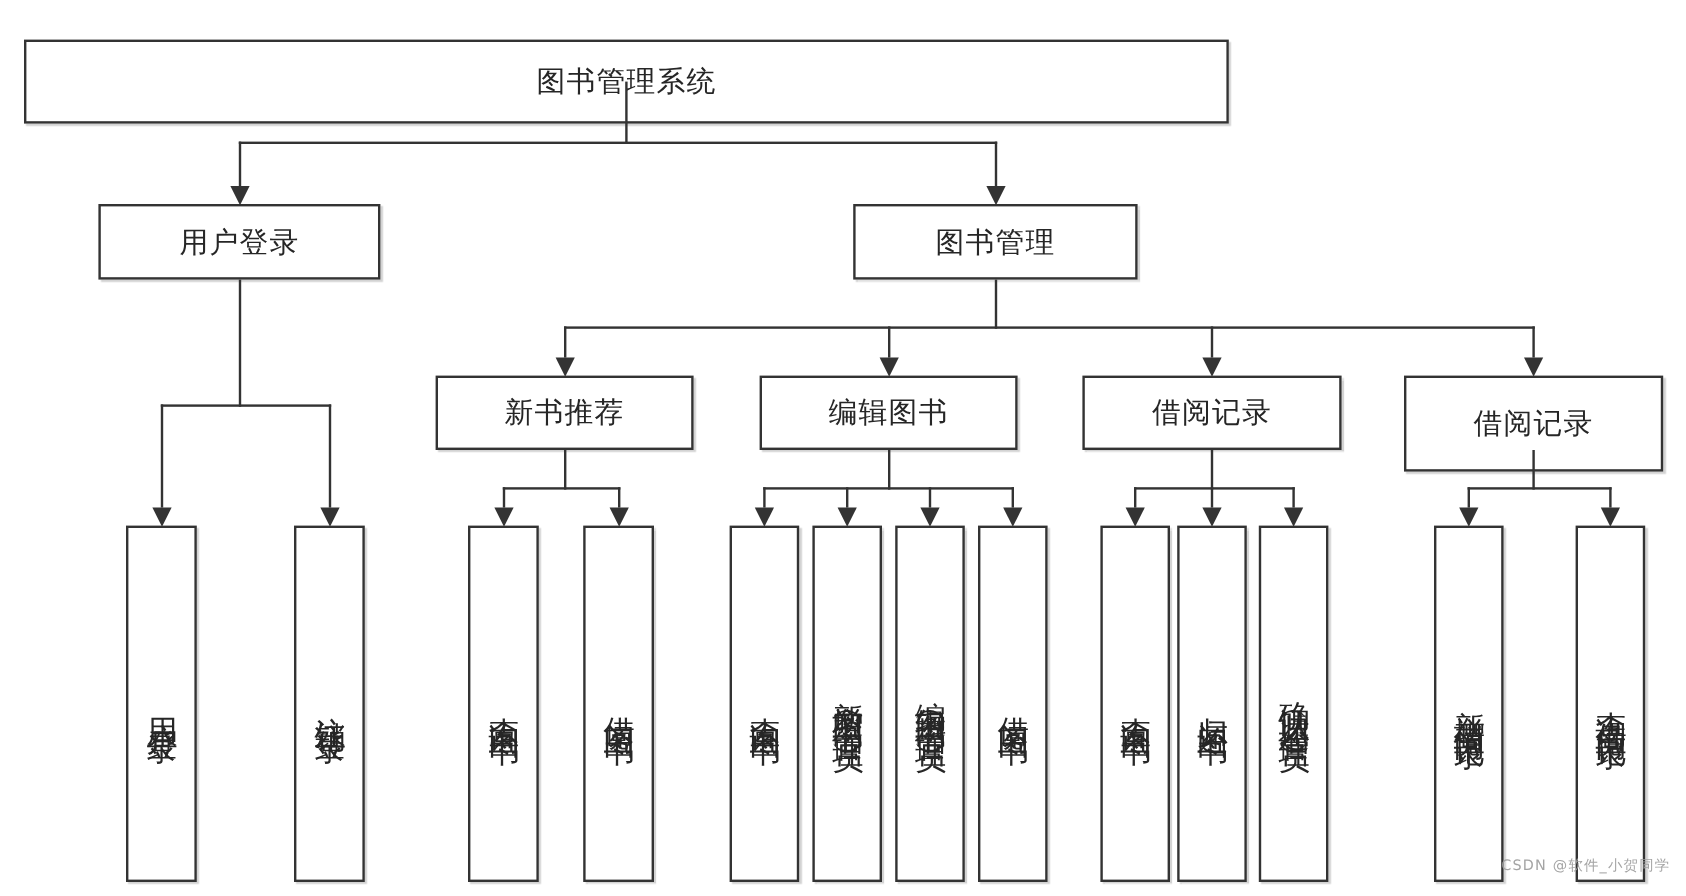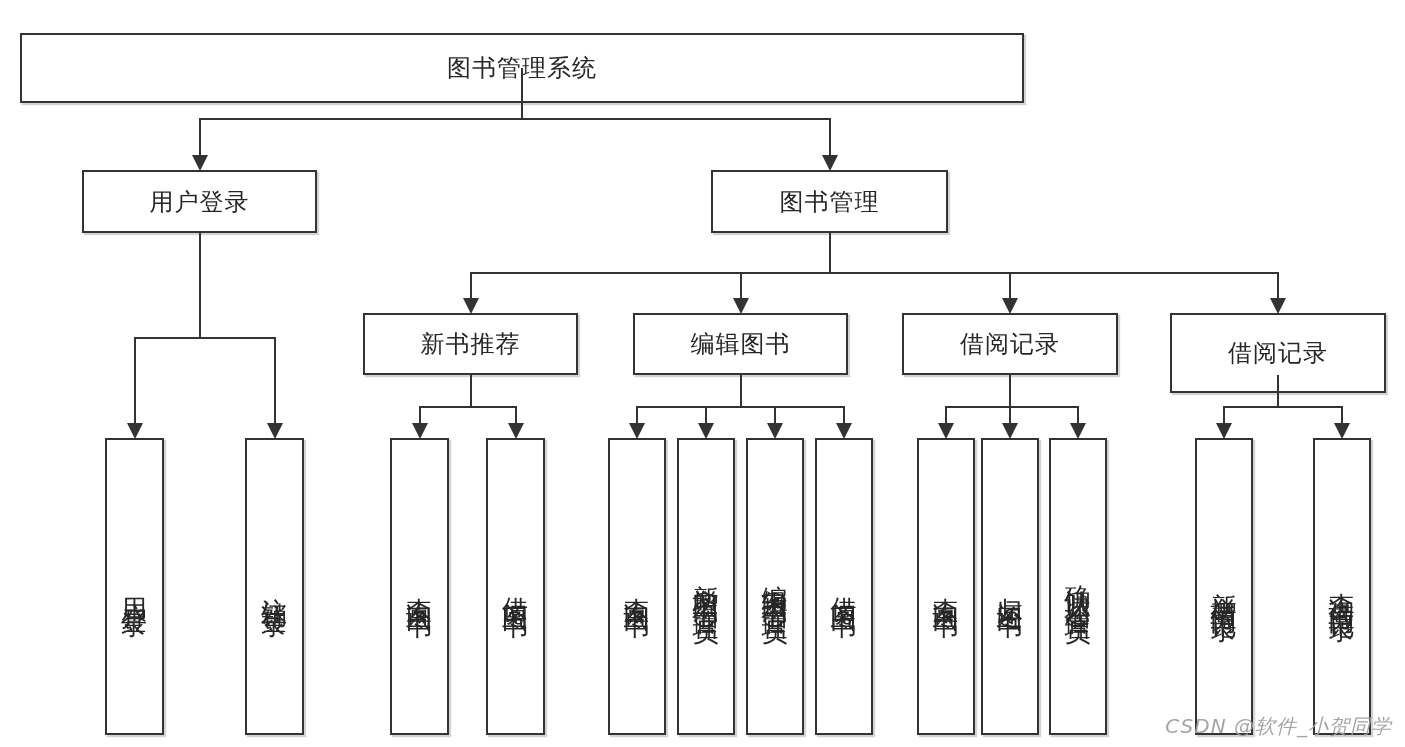--- a/index.html
+++ b/index.html
@@ -33,23 +33,23 @@
   }
   .seg{position:absolute;background:var(--line);}
   .arrow-down{
     position:absolute;width:0;height:0;
     border-left:8px solid transparent;
     border-right:8px solid transparent;
     border-top:16px solid var(--line);
   }
   .watermark{
     position:absolute;top:713px;right:13px;
-    font-size:20px;letter-spacing:1px;
+    font-size:12px;letter-spacing:1px;
     color:var(--watermark);opacity:0.95;
-    white-space:nowrap;z-index:5;font-style:italic;
+    white-space:nowrap;z-index:5;
   }
 </style>
 </head>
 <body>
 
 <div class="canvas">
   <div class="layer" id="diagram-layer">
       <div class="node horizontal" style="left: 20px; top: 13px; width: 1004px; height: 70px; margin-top: 20px;">图书管理系统</div>
       <div class="node horizontal" style="left: 82px; top: 170px; width: 235px; height: 63px;">用户登录</div>
       <div class="node horizontal" style="left: 711px; top: 170px; width: 237px; height: 63px;">图书管理</div>

